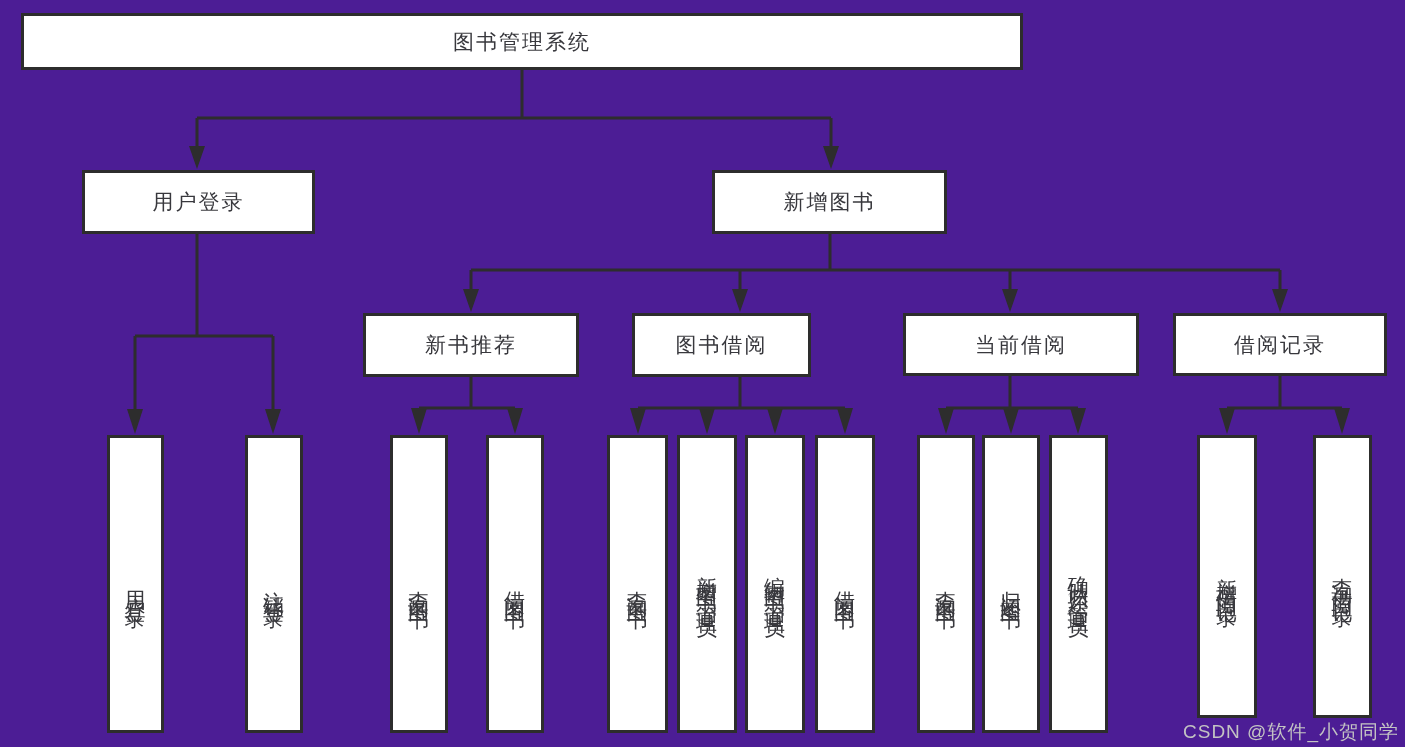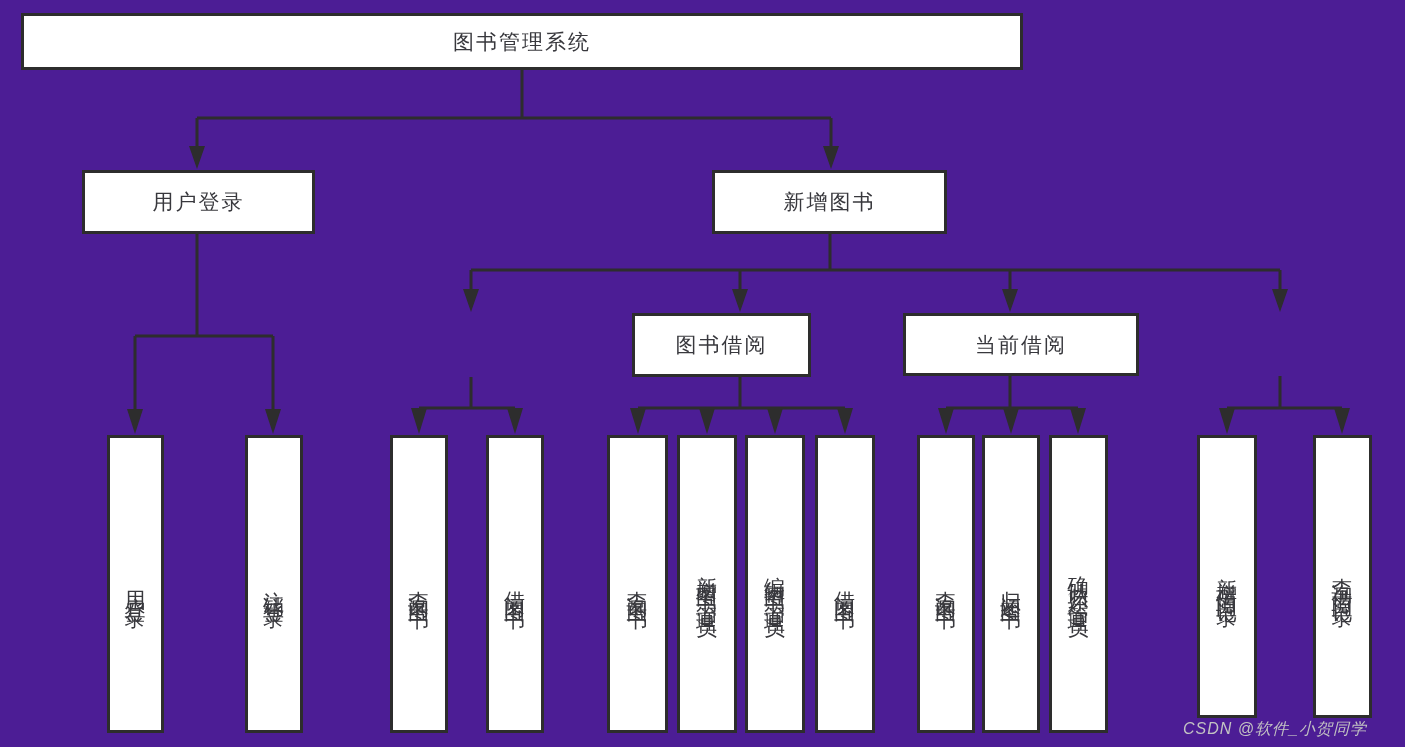--- a/index.html
+++ b/index.html
@@ -30,26 +30,25 @@
     text-orientation: mixed;
     letter-spacing: 6px;
     line-height: 1;
     padding-top: 4px;
   }
   .watermark {
     position: absolute;
     left: 1183px;
     top: 719px;
     width: 218px;
-    font-size: 16px;
+    font-size: 19px;
     color: #c3c3c3;
     letter-spacing: 1px;
     white-space: nowrap;
     z-index: 5;
-    font-style: italic;
   }
   .wire { stroke: #2d2d2d; stroke-width: 3; fill: none; }
   .arrow { fill: #2d2d2d; stroke: none; }
 </style>
 </head>
 <body>
 
 <div id="canvas">
 
   <svg id="wires" viewBox="0 0 1405 747" xmlns="http://www.w3.org/2000/svg">
@@ -86,22 +85,24 @@
     <path class="wire" d="M1280 376 V408 M1227 408 H1342"></path>
     <polygon class="arrow" points="1219,408 1235,408 1227,434"></polygon>
     <polygon class="arrow" points="1334,408 1350,408 1342,434"></polygon>
   </svg>
 
   <div class="box" style="left:21px;top:13px;width:1002px;height:57px">图书管理系统</div>
 
   <div class="box" style="left:82px;top:170px;width:233px;height:64px">用户登录</div>
   <div class="box" style="left:712px;top:170px;width:235px;height:64px">新增图书</div>
 
+  <div class="box" style="left:363px;top:313px;width:216px;height:64px">新书推荐</div>
   <div class="box" style="left:632px;top:313px;width:179px;height:64px">图书借阅</div>
   <div class="box" style="left:903px;top:313px;width:236px;height:63px">当前借阅</div>
+  <div class="box" style="left:1173px;top:313px;width:214px;height:63px">借阅记录</div>
 
   <div class="box vbox" style="left:107px;top:435px;width:57px;height:298px">用户登录</div>
   <div class="box vbox" style="left:245px;top:435px;width:58px;height:298px">注销登录</div>
 
   <div class="box vbox" style="left:390px;top:435px;width:58px;height:298px">查询图书</div>
   <div class="box vbox" style="left:486px;top:435px;width:58px;height:298px">借阅图书</div>
 
   <div class="box vbox" style="left:607px;top:435px;width:61px;height:298px">查询图书</div>
   <div class="box vbox" style="left:677px;top:435px;width:60px;height:298px">新增图书（管理员）</div>
   <div class="box vbox" style="left:745px;top:435px;width:60px;height:298px">编辑图书（管理员）</div>

